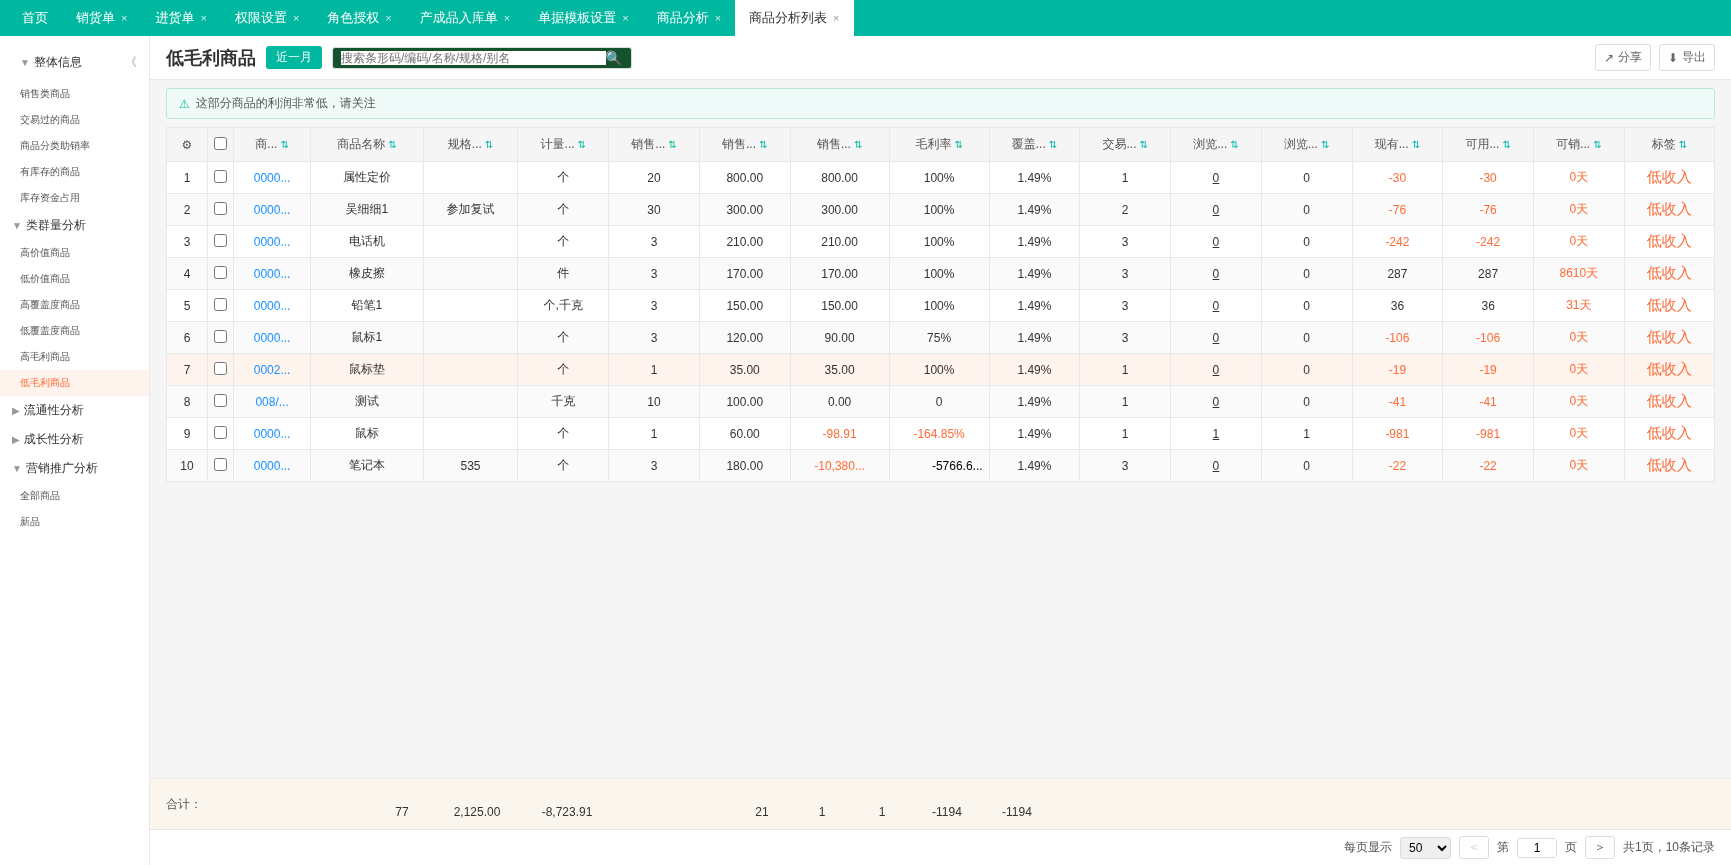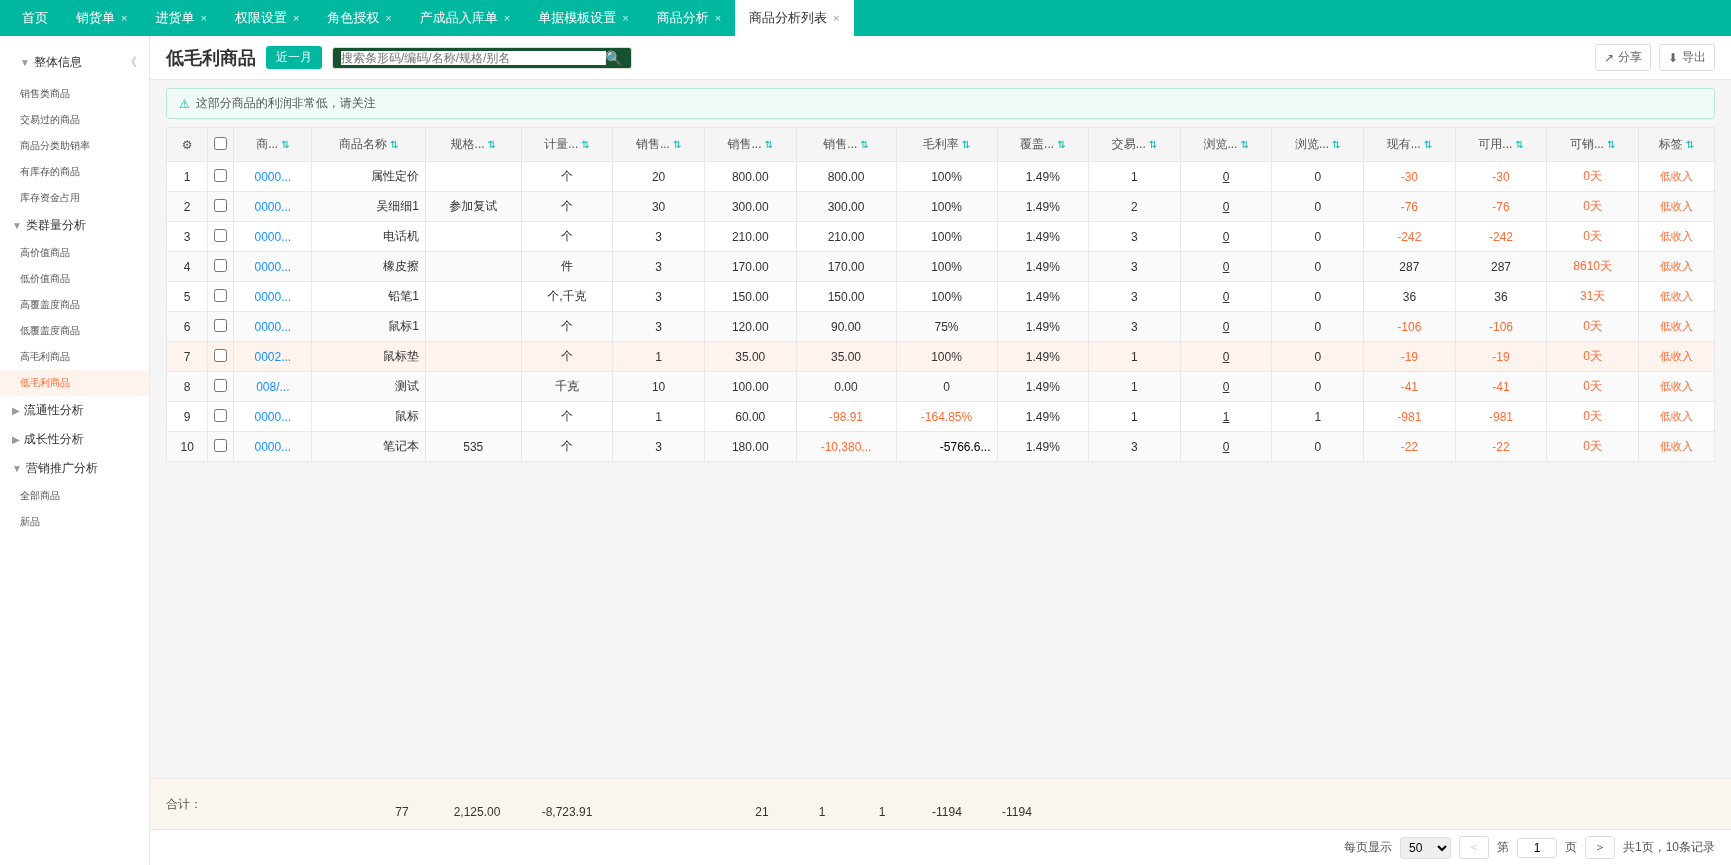--- a/index.html
+++ b/index.html
@@ -41,25 +41,25 @@
 
     
     .table-wrapper { flex: 1; overflow: auto; padding: 0 16px; }
     table { width: 100%; border-collapse: collapse; background: #fff; font-size: 12px; }
     thead tr { background: #f5f5f5; }
     th { padding: 8px 6px; border: 1px solid #e8e8e8; text-align: center; color: #555; font-weight: normal; white-space: nowrap; position: sticky; top: 0; background: #f5f5f5; z-index: 2; }
     th .sort-icon { color: #00b8a0; margin-left: 3px; font-size: 10px; }
     td { padding: 6px 6px; border: 1px solid #e8e8e8; text-align: center; color: #333; white-space: nowrap; }
     tr:nth-child(even) { background: #fafafa; }
     tr.highlighted { background: #fff3ee !important; }
-    .tag-low-income { color: #ff6b35; font-size: 11px; }
+    .tag-low-income { color: #ff6b35; font-size: 15px; }
     .tag-days-red { color: #ff6b35; }
     .underline-link { text-decoration: underline; color: #333; cursor: pointer; }
     .checkbox-cell { width: 24px; }
-    td.text-left { text-align: right; }
+    td.text-left { text-align: center; }
 
     
     .footer-total { background: #faf6ee; border-top: 1px solid #e8e8e8; padding: 6px 16px; display: flex; align-items: center; }
     .footer-total .label { color: #555; font-size: 12px; margin-right: 20px; }
     .footer-cells { display: flex; align-items: center; flex: 1; margin-top: 16px; }
     .footer-cell { padding: 4px 6px; text-align: center; font-size: 12px; color: #333; }
 
     
     .pagination { display: flex; align-items: center; justify-content: flex-end; padding: 6px 16px; background: #fff; border-top: 1px solid #e8e8e8; gap: 8px; font-size: 12px; color: #555; }
     .page-size-select { border: 1px solid #ddd; padding: 2px 4px; border-radius: 3px; font-size: 12px; }

